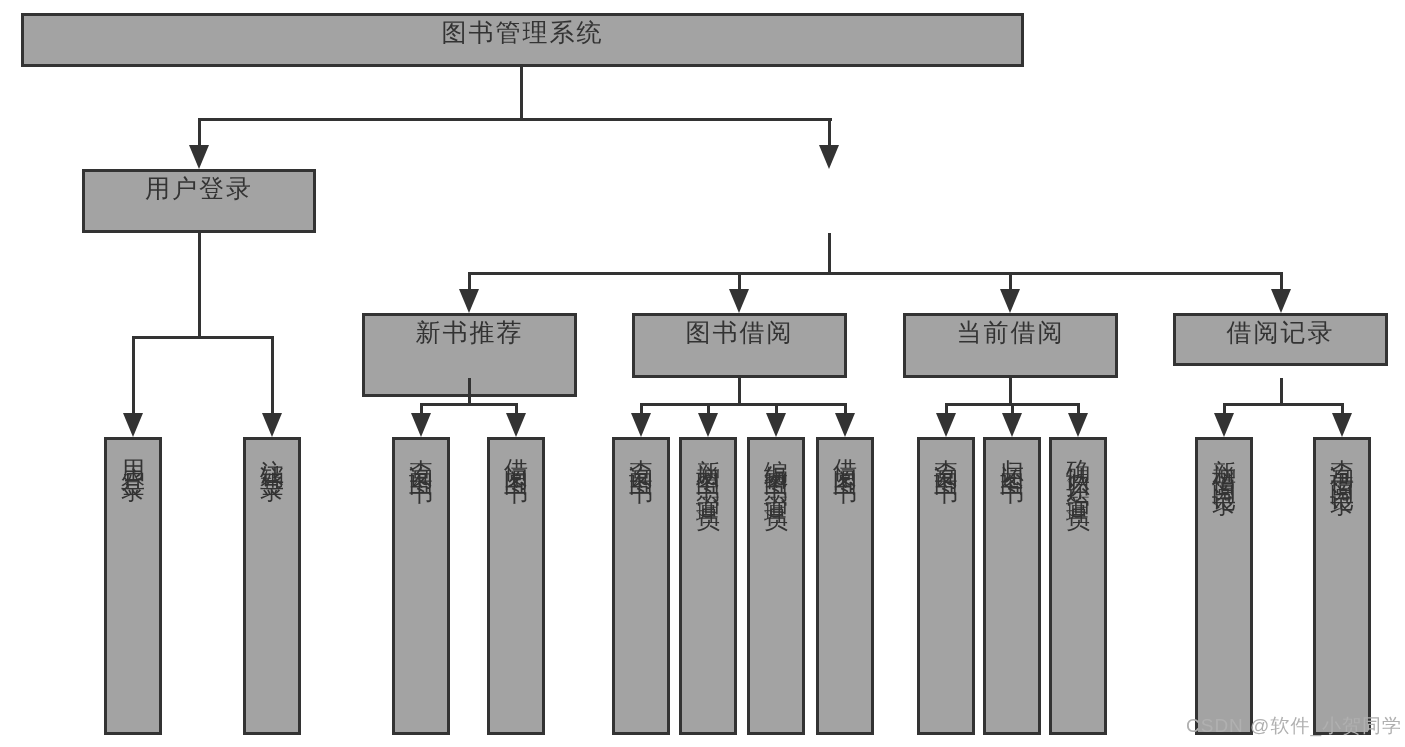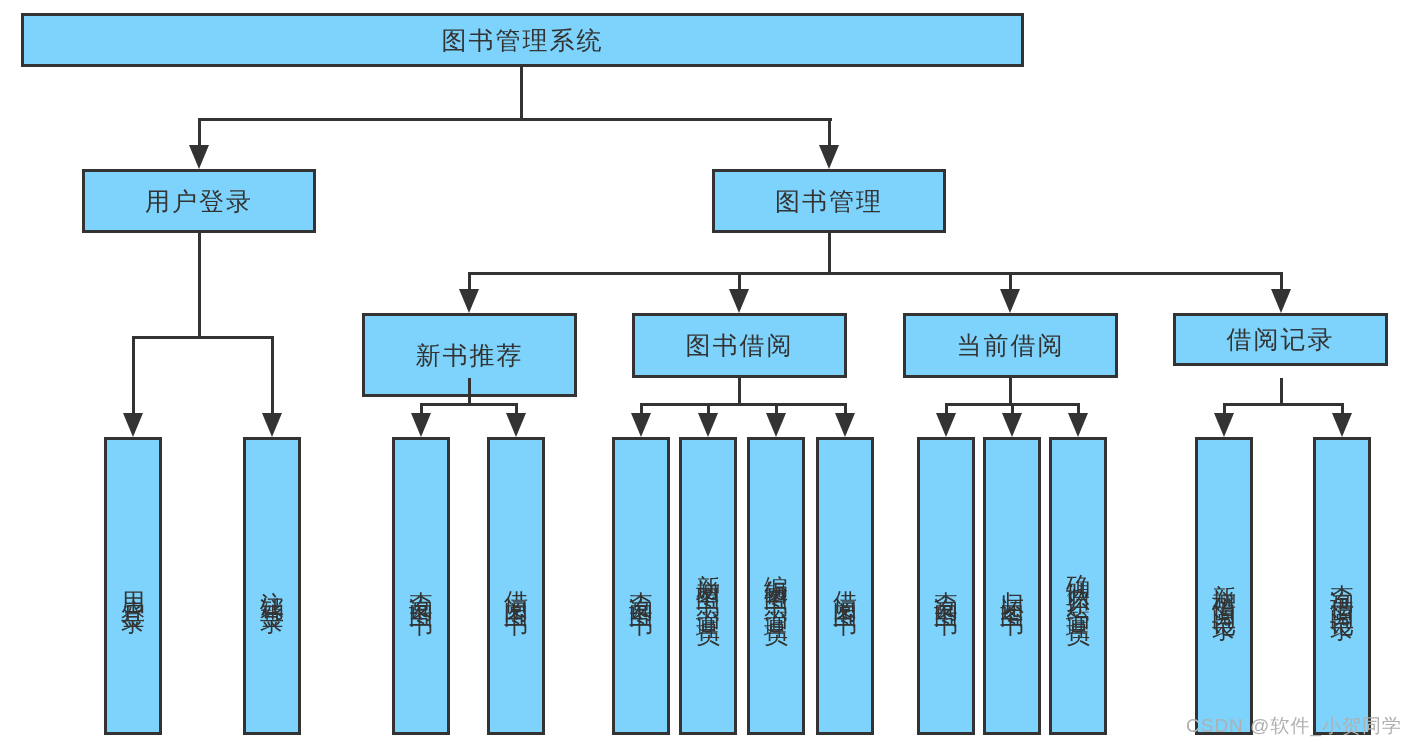--- a/index.html
+++ b/index.html
@@ -11,23 +11,23 @@
     position: relative;
     width: 1405px;
     height: 747px;
     background: #ffffff;
     overflow: hidden;
   }
   .box {
     position: absolute;
     box-sizing: border-box;
     border: 3px solid #333333;
-    background: #7dd3fc;
+    background: #a3a3a3;
     display: flex;
-    align-items: center;
+    align-items: flex-start;
     justify-content: center;
     color: #333333;
     font-size: 25px;
     letter-spacing: 2px;
     white-space: nowrap;
   }
   .vbox .vtext {
     writing-mode: vertical-rl;
     text-orientation: mixed;
     font-size: 24px;
@@ -64,23 +64,20 @@
 <body>
 
 <div class="canvas">
 
   <div class="box" style="left:21px; top:13px; width:1003px; height:54px;">
     <span>图书管理系统</span>
   </div>
 
   <div class="box" style="left:82px; top:169px; width:234px; height:64px;">
     <span>用户登录</span>
-  </div>
-  <div class="box" style="left:712px; top:169px; width:234px; height:64px;">
-    <span>图书管理</span>
   </div>
 
   <div class="box" style="left:362px; top:313px; width:215px; height:84px;">
     <span>新书推荐</span>
   </div>
   <div class="box" style="left:632px; top:313px; width:215px; height:65px;">
     <span>图书借阅</span>
   </div>
   <div class="box" style="left:903px; top:313px; width:215px; height:65px;">
     <span>当前借阅</span>

